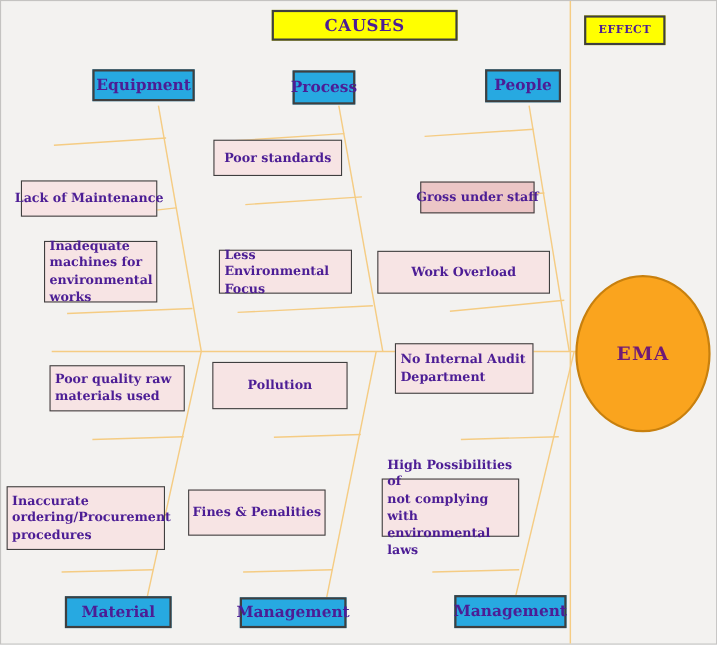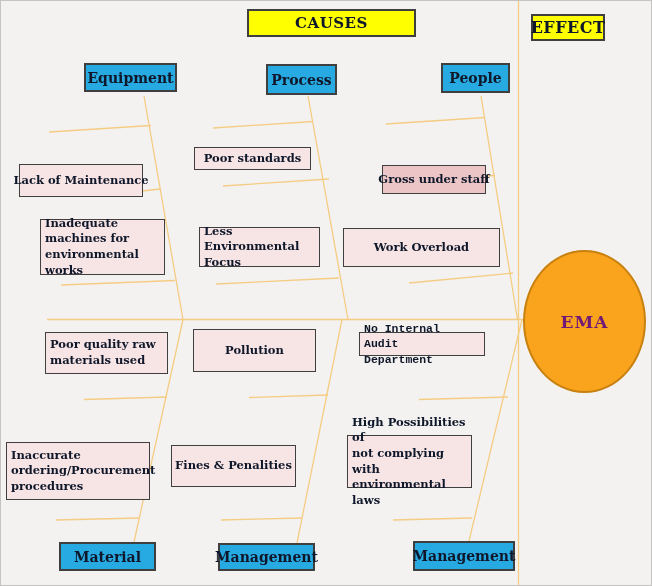--- a/index.html
+++ b/index.html
@@ -26,21 +26,21 @@
   }
   svg.lines { position:absolute; left:0; top:0; }
   svg.lines line { stroke: var(--line); stroke-width: 1.3; }
 
   .box {
     position: absolute;
     box-sizing: border-box;
     display: flex;
     align-items: center;
     font-weight: bold;
-    color: #0f172a;
+    color: #4c1d95;
   }
   .yellow {
     background: var(--label-fill);
     border: 2px solid var(--box-border);
     justify-content: center;
     font-size: 15px;
     letter-spacing: 0.5px;
   }
   .blue {
     background: var(--category-fill);
@@ -67,40 +67,40 @@
     background: var(--effect-fill);
     border: 2px solid var(--effect-border);
     border-radius: 50%;
     display: flex; align-items: center; justify-content: center;
     font-weight: bold; font-size: 17px; letter-spacing: 1px;
     color: #701a75;
   }
 
   
   .b-causes  { left:246px; top:8px;  width:169px; height:28px; }
-  .b-effect  { left:530px; top:13px; width:74px;  height:27px; font-size:16px; }
+  .b-effect  { left:530px; top:13px; width:74px;  height:27px; font-size:10px; }
 
   
   .b-equipment   { left:83px;  top:62px;  width:93px;  height:29px; }
-  .b-process     { left:265px; top:63px;  width:71px;  height:31px; }
+  .b-process     { left:265px; top:63px;  width:57px;  height:31px; }
   .b-people      { left:440px; top:62px;  width:69px;  height:30px; }
   .b-material    { left:58px;  top:541px; width:97px;  height:29px; }
   .b-environment { left:217px; top:542px; width:97px;  height:28px; }
   .b-management  { left:412px; top:540px; width:102px; height:30px; }
 
   
   .b-lack       { left:18px;  top:163px; width:124px; height:33px; }
-  .b-inadequate { left:39px;  top:218px; width:125px; height:56px; }
-  .b-poorstd    { left:193px; top:146px; width:117px; height:23px; }
+  .b-inadequate { left:39px;  top:218px; width:103px; height:56px; }
+  .b-poorstd    { left:193px; top:126px; width:117px; height:33px; }
   .b-lessenv    { left:198px; top:226px; width:121px; height:40px; }
   .b-gross      { left:381px; top:142px; width:104px; height:29px;margin-top:22px; }
   .b-overload   { left:342px; top:227px; width:157px; height:39px; }
   .b-poorqual   { left:44px;  top:331px; width:123px; height:42px; }
   .b-pollution  { left:192px; top:328px; width:123px; height:43px; }
-  .b-noaudit    { left:358px; top:331px; width:126px; height:24px;font-family:Liberation Mono, monospace; }
+  .b-noaudit    { left:358px; top:311px; width:126px; height:46px; }
   .b-inaccurate { left:5px;   top:441px; width:144px; height:58px; }
   .b-fines      { left:170px; top:444px; width:125px; height:42px; }
   .b-highposs   { left:346px; top:434px; width:125px; height:53px; }
 </style>
 </head>
 <body>
 
 <div class="canvas">
 
   <svg class="lines" width="652" height="586" viewBox="0 0 652 586">

